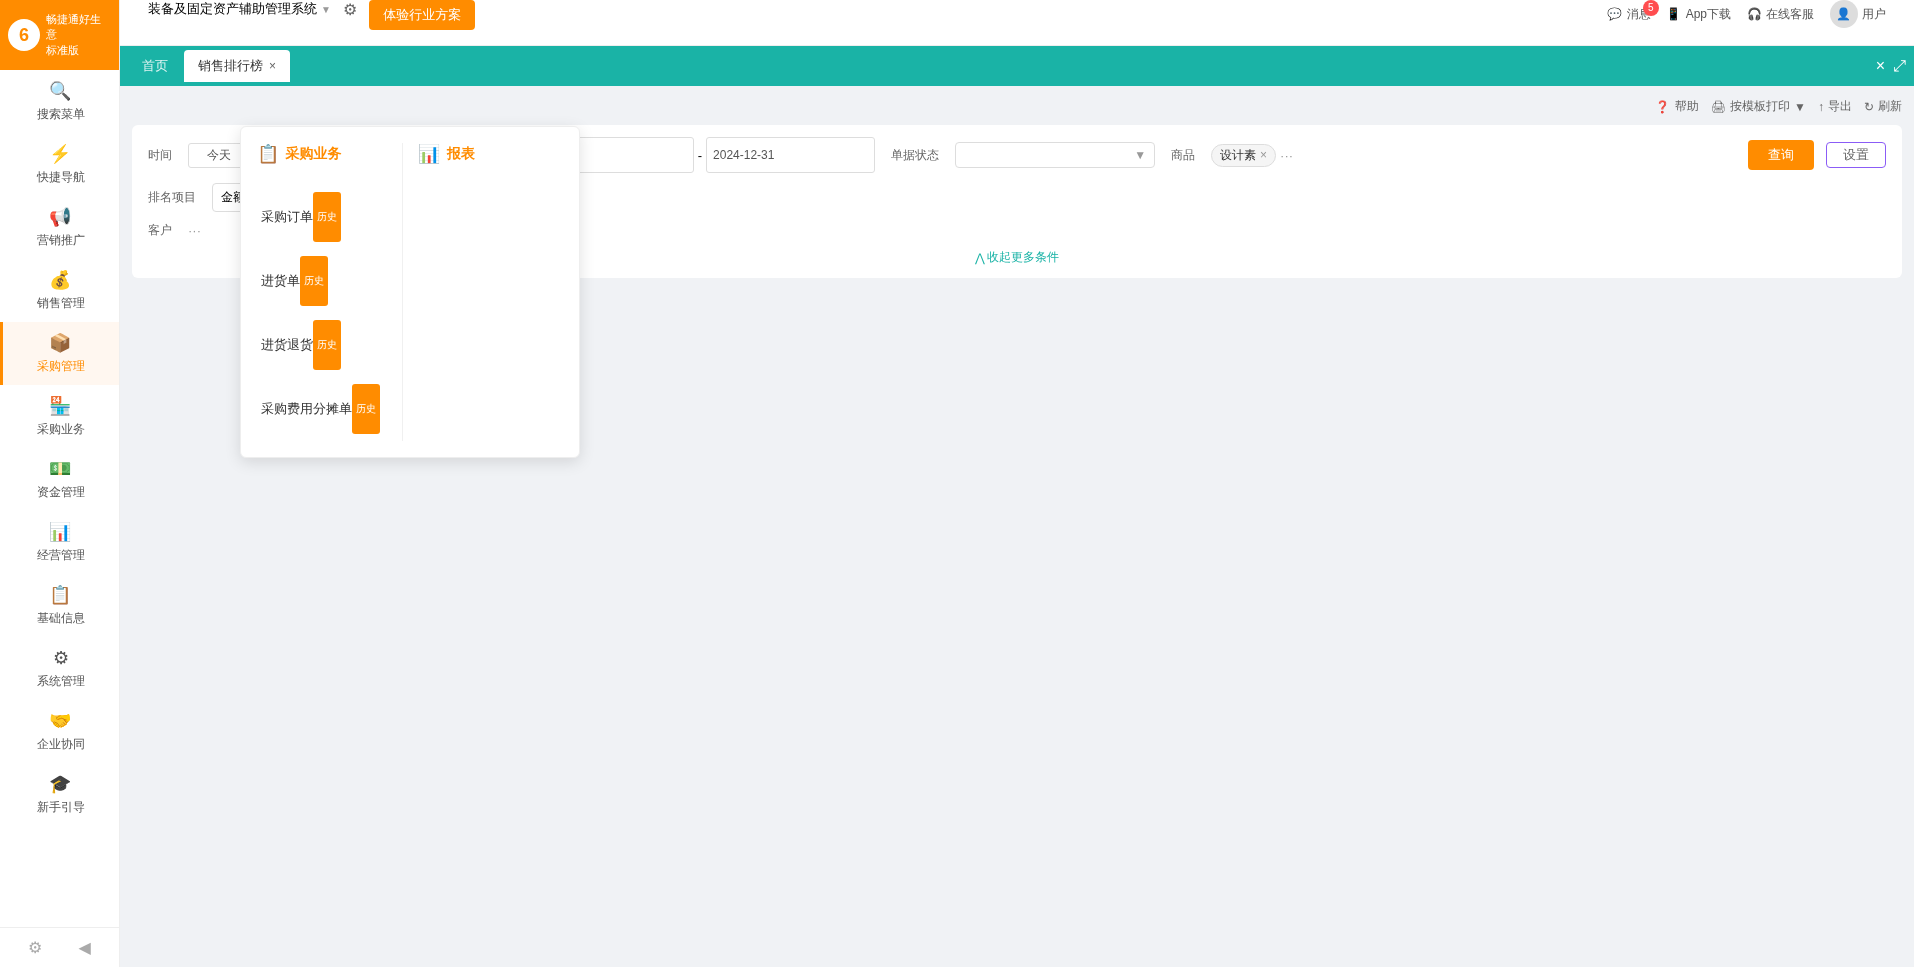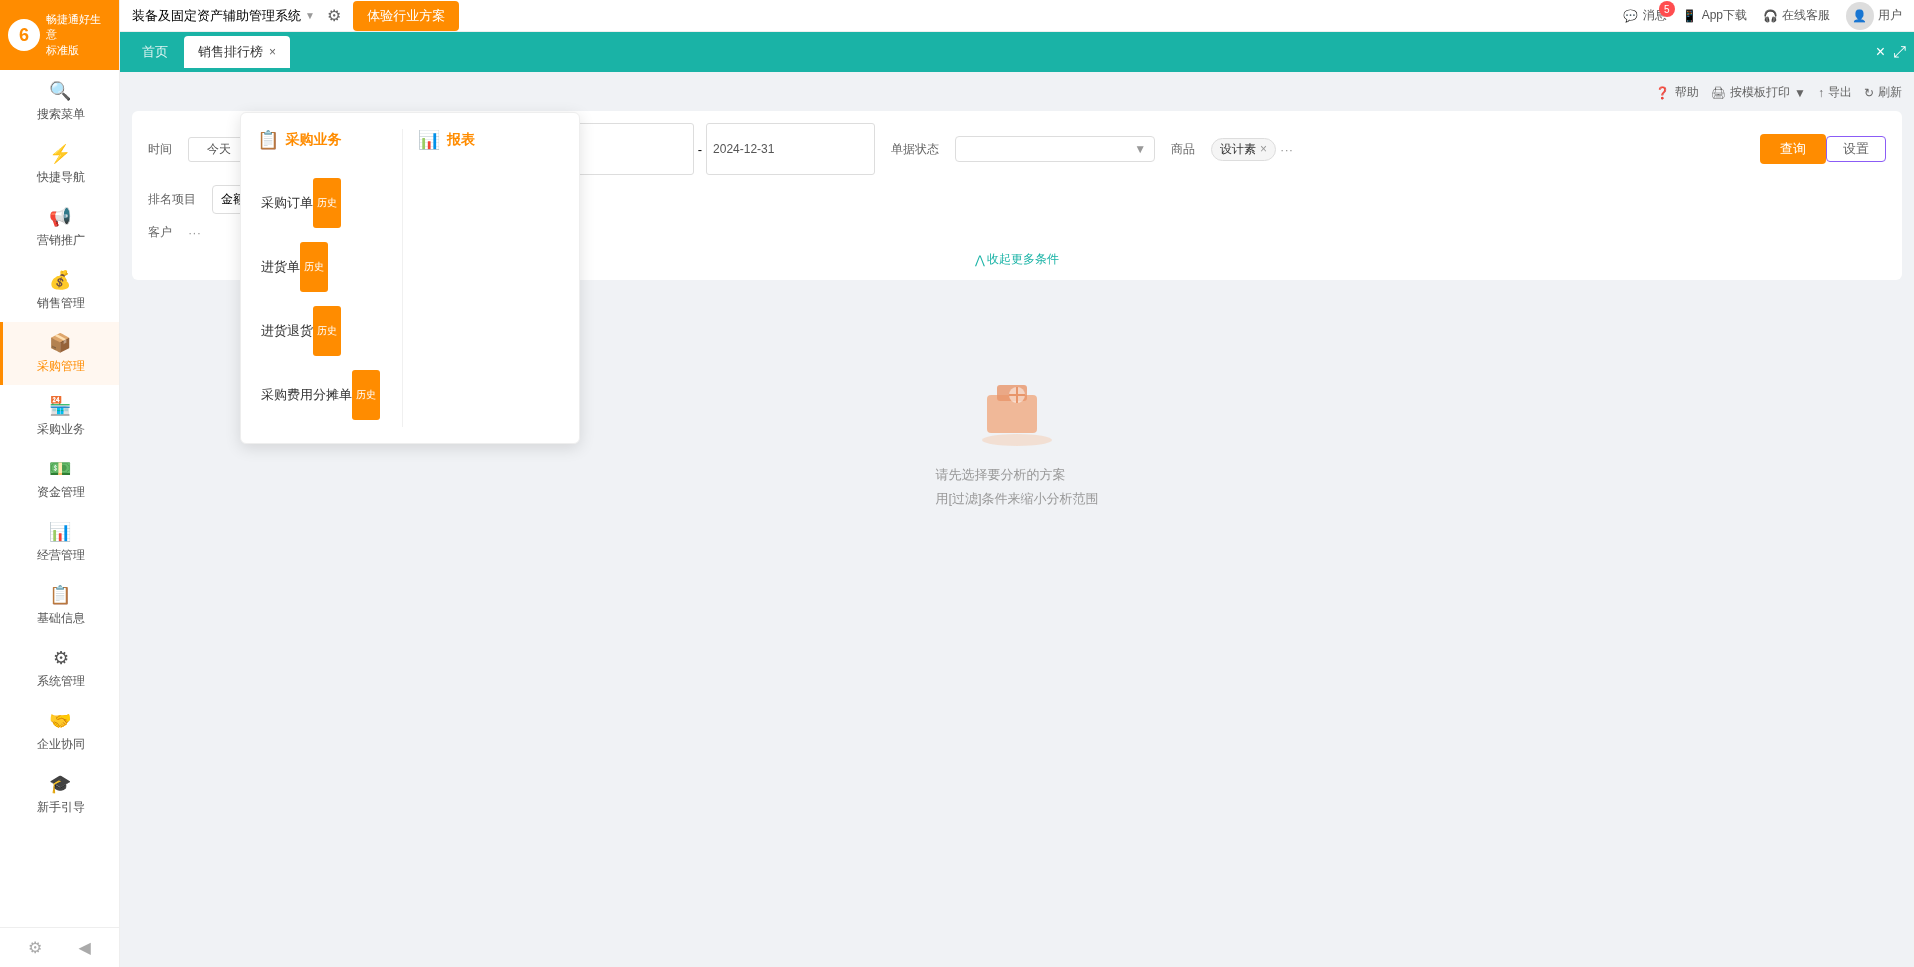--- a/index.html
+++ b/index.html
@@ -59,25 +59,25 @@
       justify-content: space-around;
       border-top: 1px solid #eee;
     }
     .sidebar-bottom-btn { cursor: pointer; color: #aaa; font-size: 16px; }
 
     
     .main { flex: 1; display: flex; flex-direction: column; overflow: hidden; }
 
     
     .topbar {
-      height: 32px;
-      background: #fff;
-      display: flex;
-      align-items: center;
-      padding: 0 12px;
+      height: 46px;
+      background: #fff;
+      display: flex;
+      align-items: flex-start;
+      padding: 0 28px;
       border-bottom: 1px solid #eee;
       gap: 12px;
     }
     .topbar-dropdown { display: flex; align-items: center; gap: 4px; cursor: pointer; }
     .topbar-dropdown .arrow { font-size: 10px; color: #999; }
     .topbar-settings { font-size: 16px; color: #666; cursor: pointer; }
     .topbar-btn-industry {
       background: #ff8c00;
       color: #fff;
       border: none;
@@ -138,21 +138,21 @@
       gap: 4px;
       background: #f5f5f5;
       border: 1px solid #ddd;
       border-radius: 12px;
       padding: 2px 8px;
       font-size: 12px;
       color: #333;
     }
     .filter-tag .tag-close { cursor: pointer; color: #999; }
     .filter-dots { color: #999; cursor: pointer; }
-    .filter-actions { display: flex; align-items: center; gap: 0; margin-left: auto; }
+    .filter-actions { display: flex; align-items: center; gap: 12px; margin-left: auto; }
     .btn-query {
       background: #ff8c00;
       color: #fff;
       border: none;
       padding: 6px 20px;
       border-radius: 4px;
       cursor: pointer;
       font-size: 13px;
     }
     .btn-setting {
@@ -164,21 +164,21 @@
       cursor: pointer;
       font-size: 13px;
     }
     .collapse-link { color: #1ab3a6; font-size: 12px; cursor: pointer; display: flex; align-items: center; gap: 2px; }
     .top-actions { display: flex; align-items: center; gap: 12px; margin-bottom: 10px; justify-content: flex-end; }
     .top-action-item { display: flex; align-items: center; gap: 4px; color: #666; font-size: 12px; cursor: pointer; }
 
     
     .date-filter { display: flex; align-items: center; gap: 4px; }
     .date-btn { padding: 3px 18px; border: 1px solid #ddd; background: #fff; border-radius: 3px; font-size: 12px; cursor: pointer; color: #555; }
-    .date-input { border: 1px solid #ddd; border-radius: 3px; padding: 18px 6px; font-size: 12px; color: #555; }
+    .date-input { border: 1px solid #ddd; border-radius: 3px; padding: 10px 6px; font-size: 12px; color: #555; }
 
     
     .select-control {
       border: 1px solid #ddd;
       border-radius: 4px;
       padding: 5px 8px;
       font-size: 12px;
       display: flex;
       align-items: center;
       gap: 4px;
@@ -486,31 +486,15 @@
         </div>
 
         <div style="display:flex; justify-content:center; margin-top:6px;">
           <span class="collapse-link">
             <span>⋀</span>
             <span>收起更多条件</span>
           </span>
         </div>
       </div>
 
-      <div class="empty-state">
-        <div class="empty-icon">
-          <svg width="100" height="80" viewBox="0 0 100 80">
-            <ellipse cx="50" cy="70" rx="35" ry="6" fill="#f5c4a0" opacity="0.4"></ellipse>
-            <rect x="20" y="25" width="50" height="38" rx="4" fill="#f0a070" opacity="0.7"></rect>
-            <rect x="30" y="15" width="30" height="16" rx="3" fill="#e8956a" opacity="0.8"></rect>
-            <circle cx="50" cy="25" r="8" fill="#fff" opacity="0.5"></circle>
-            <line x1="42" y1="25" x2="58" y2="25" stroke="#e8956a" stroke-width="2"></line>
-            <line x1="50" y1="17" x2="50" y2="33" stroke="#e8956a" stroke-width="2"></line>
-          </svg>
-        </div>
-        <div class="empty-text">
-          <p>请先选择要分析的方案</p>
-          <p>用[过滤]条件来缩小分析范围</p>
-        </div>
-      </div>
     </div>
   </div>
 </div>
 
 </body></html>

